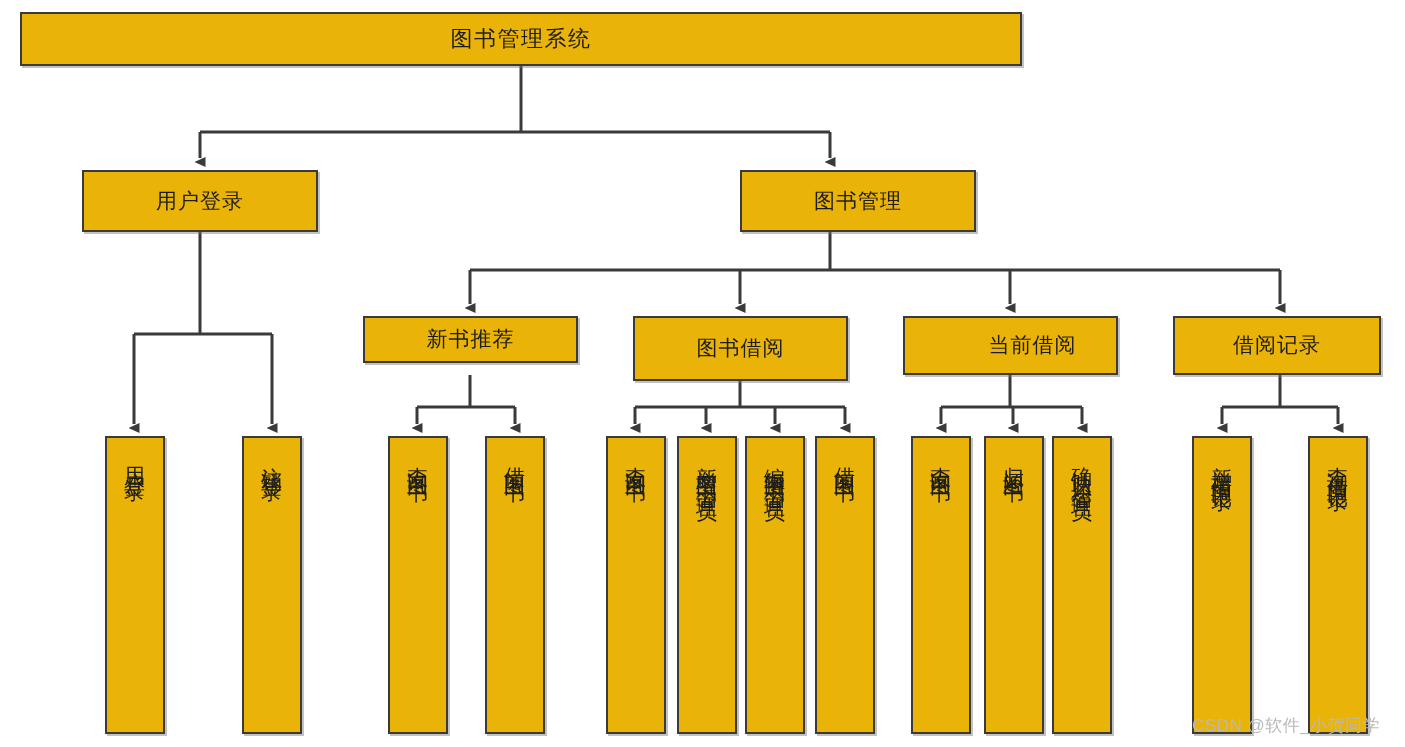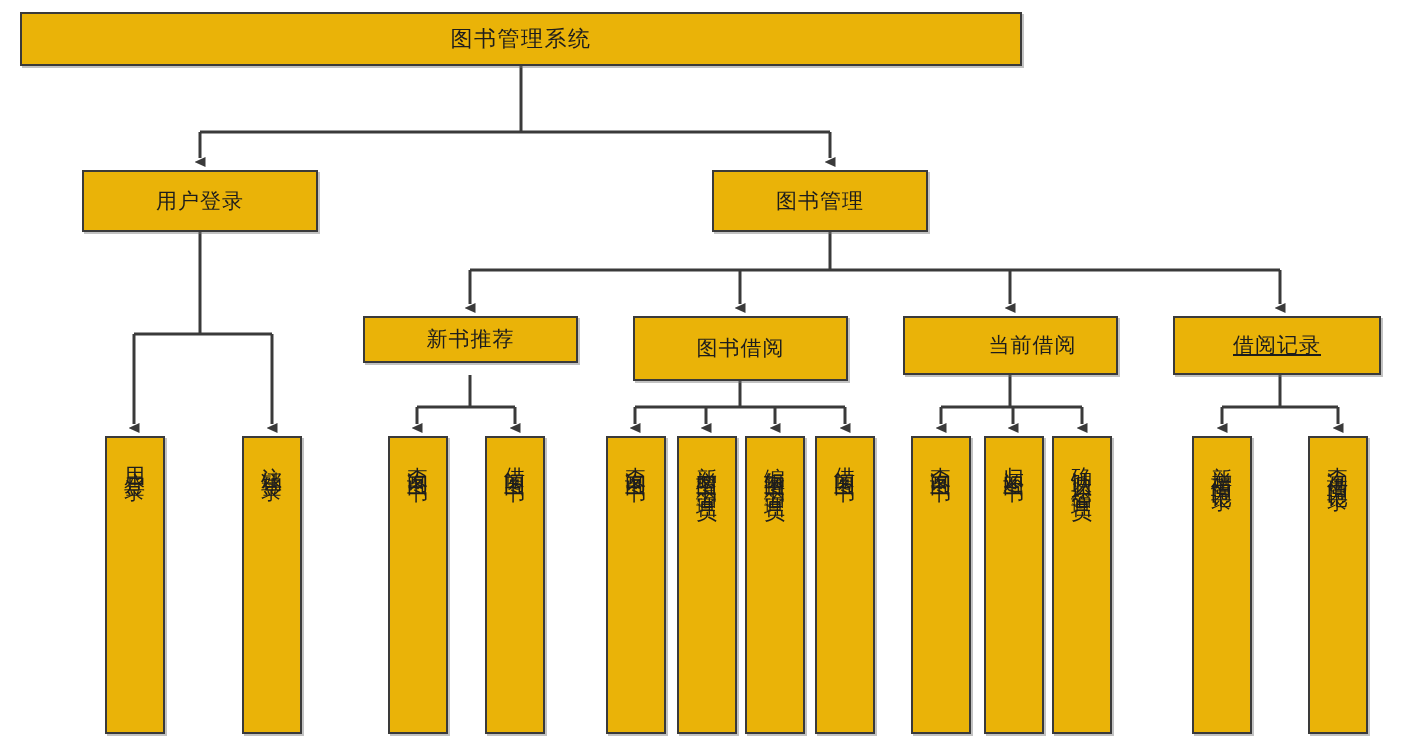--- a/index.html
+++ b/index.html
@@ -133,34 +133,34 @@
     </g>
   </svg>
 
   <div class="node h root" style="left:20px; top:12px; width:1002px; height:54px;">
     <span class="label">图书管理系统</span>
   </div>
 
   <div class="node h" style="left:82px; top:170px; width:236px; height:62px;">
     <span class="label">用户登录</span>
   </div>
-  <div class="node h" style="left:712px; top:170px; width:216px; height:62px;">
+  <div class="node h" style="left:740px; top:170px; width:236px; height:62px;">
     <span class="label">图书管理</span>
   </div>
 
   <div class="node h" style="left:363px; top:316px; width:215px; height:47px;">
     <span class="label">新书推荐</span>
   </div>
   <div class="node h" style="left:633px; top:316px; width:215px; height:65px;">
     <span class="label">图书借阅</span>
   </div>
   <div class="node h" style="left:903px; top:316px; width:215px; height:59px;padding-left:44px;">
     <span class="label">当前借阅</span>
   </div>
-  <div class="node h" style="left:1173px; top:316px; width:208px; height:59px;text-decoration:underline;">
+  <div class="node h" style="left:1173px; top:316px; width:208px; height:59px;">
     <span class="label">借阅记录</span>
   </div>
 
   <div class="node v" style="left:105px; top:436px; width:60px; height:298px;">
     <span class="label">用户登录</span>
   </div>
   <div class="node v" style="left:242px; top:436px; width:60px; height:298px;">
     <span class="label">注销登录</span>
   </div>
   <div class="node v" style="left:388px; top:436px; width:60px; height:298px;">
@@ -190,14 +190,15 @@
   <div class="node v" style="left:1052px; top:436px; width:60px; height:298px;">
     <span class="label">确认归还（管理员）</span>
   </div>
   <div class="node v" style="left:1192px; top:436px; width:60px; height:298px;">
     <span class="label">新增借阅记录</span>
   </div>
   <div class="node v" style="left:1308px; top:436px; width:60px; height:298px;">
     <span class="label">查询借阅记录</span>
   </div>
 
+  <div class="watermark">CSDN @软件_小贺同学</div>
 
 </div>
 
 </body></html>

